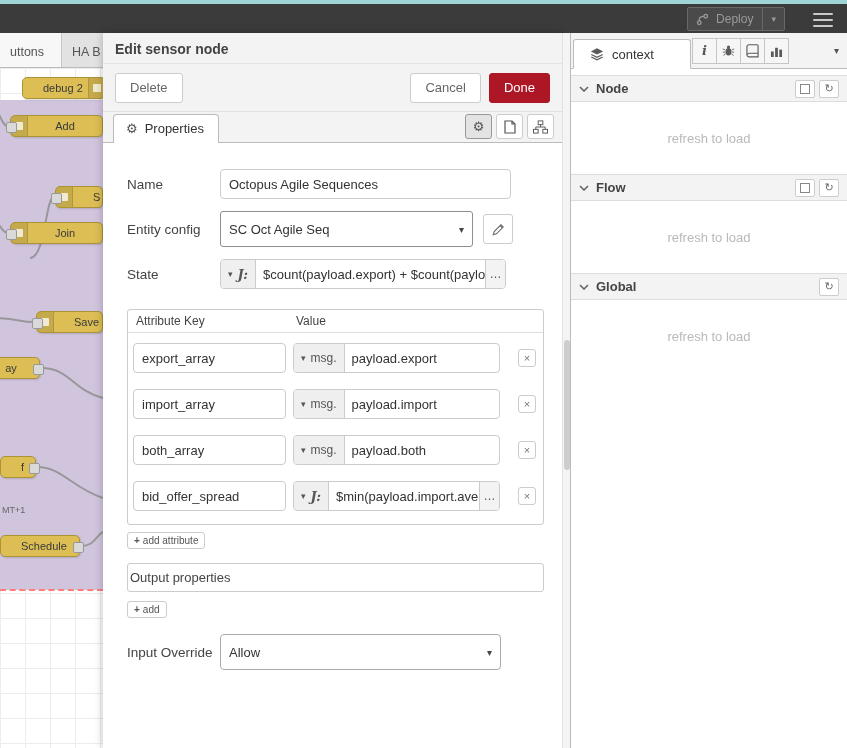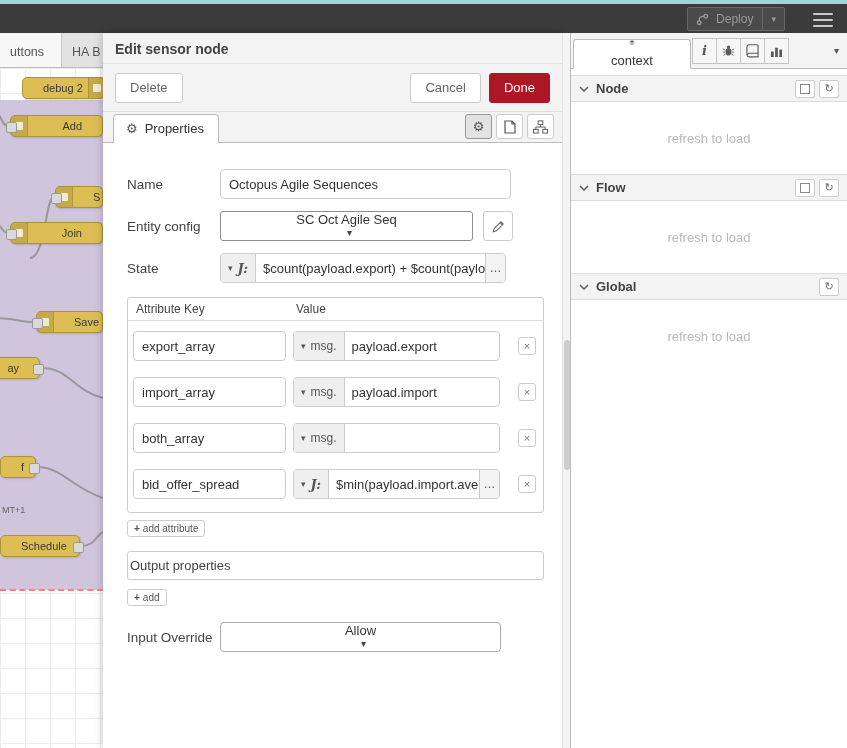--- a/index.html
+++ b/index.html
@@ -22,21 +22,21 @@
   .ftab{display:flex;align-items:flex-end;padding:0 8px 8px 10px;font-size:12.5px;color:#555;box-sizing:border-box;cursor:pointer;white-space:nowrap;overflow:hidden;}
   .ftab1{width:62px;background:#f7f7f7;border-right:1px solid #c6c6c6;}
   .ftab2{flex:1;background:#e2e2e2;}
   .canvas{position:relative;height:680px;background:#fff;background-image:linear-gradient(#ececec 1px,transparent 1px),linear-gradient(90deg,#ececec 1px,transparent 1px);background-size:25px 25px;}
   .group-rect{position:absolute;left:0;top:32px;width:103px;height:490px;background:#d1c5de;}
   .wires{position:absolute;left:0;top:0;}
   .fnode{position:absolute;height:22px;background:#dcbe54;border:1px solid #ac9335;border-radius:5px;display:flex;align-items:center;font-size:11px;color:#3a3a3a;box-sizing:border-box;box-shadow:1px 1px 2px rgba(0,0,0,0.15);cursor:pointer;}
   .nicon{width:16px;align-self:stretch;background:rgba(0,0,0,0.10);border-right:1px solid rgba(0,0,0,0.12);border-radius:4px 0 0 4px;display:flex;align-items:center;justify-content:center;flex-shrink:0;}
   .nicon::after{content:"";width:8px;height:8px;background:rgba(255,255,255,0.75);border-radius:1px;}
   .nicon-right{border-right:none;border-left:1px solid rgba(0,0,0,0.12);border-radius:0 4px 4px 0;}
-  .nlabel{flex:1;text-align:right;padding:0 20px;white-space:nowrap;overflow:hidden;}
+  .nlabel{flex:1;text-align:center;padding:0 20px;white-space:nowrap;overflow:hidden;}
   .port{position:absolute;width:9px;height:9px;background:#d9d9d9;border:1px solid #999;border-radius:2px;top:6px;cursor:crosshair;}
   .dash-line{position:absolute;left:0;top:521px;width:103px;border-top:2px dashed #ff7d7d;}
   .annotation{position:absolute;left:2px;top:437px;font-size:9px;color:#666;}
 
   
   .dialog{position:absolute;left:103px;top:33px;width:459px;height:715px;background:#84cc16;box-shadow:0 0 8px rgba(0,0,0,0.25);display:flex;flex-direction:column;box-sizing:border-box;}
   .dlg-title{height:31px;box-sizing:border-box;background:#f3f3f3;border-bottom:1px solid #e4e4e4;padding:8px 12px;font-size:14px;font-weight:bold;color:#444;}
   .dlg-buttonbar{height:48px;box-sizing:border-box;background:#f3f3f3;padding:9px 12px;display:flex;align-items:center;gap:8px;border-bottom:1px solid #e0e0e0;}
   .btn{height:30px;padding:0 14px;border:1px solid #ccc;border-radius:3px;background:#fff;color:#666;font-size:13px;font-family:Liberation Sans, sans-serif;cursor:pointer;}
   .btn-red{background:#AD1625;border-color:#AD1625;color:#fff;}
@@ -44,52 +44,52 @@
   .dlg-tabs{height:31px;box-sizing:border-box;background:#f3f3f3;border-bottom:1px solid #bbb;display:flex;align-items:flex-end;padding-left:10px;position:relative;}
   .tab-active{background:#fff;border:1px solid #bbb;border-bottom:none;border-radius:4px 4px 0 0;padding:6px 14px 7px 12px;margin-bottom:-1px;display:flex;align-items:center;gap:7px;font-size:13px;color:#333;cursor:pointer;z-index:1;}
   .gear-glyph{font-size:13px;color:#555;line-height:1;}
   .tab-tools{position:absolute;right:8px;bottom:3px;display:flex;gap:4px;}
   .ibtn{width:27px;height:25px;border:1px solid #ccc;border-radius:3px;background:#fff;display:flex;align-items:center;justify-content:center;color:#555;padding:0;cursor:pointer;}
   .ibtn-active{background:#e3e3e3;border-color:#999;}
   .dlg-body{flex:1;background:#fff;padding:26px 16px 0 24px;overflow:hidden;}
   .frow{display:flex;align-items:center;margin-bottom:12px;}
   .frow label{width:93px;font-size:13.5px;color:#444;flex-shrink:0;}
   .tinput{height:30px;border:1px solid #ccc;border-radius:4px;padding:0 8px;font-size:13px;font-family:inherit;color:#333;box-sizing:border-box;background:#fff;}
-  .select{height:30px;border:1px solid #8f8f8f;border-radius:3px;display:flex;align-items:center;padding:0 8px;box-sizing:border-box;background:#fff;cursor:pointer;flex-direction:column;}
+  .select{height:36px;border:1px solid #8f8f8f;border-radius:3px;display:flex;align-items:center;justify-content:space-between;padding:0 8px;box-sizing:border-box;background:#fff;cursor:pointer;}
   .sel-caret{font-size:10px;color:#444;margin-left:6px;}
   .pencil-btn{width:30px;height:30px;margin-left:10px;border:1px solid #ccc;border-radius:3px;background:#fff;display:flex;align-items:center;justify-content:center;padding:0;cursor:pointer;}
   .typedinput{height:30px;border:1px solid #ccc;border-radius:4px;display:flex;align-items:stretch;overflow:hidden;box-sizing:border-box;background:#fff;}
   .ti-prefix{background:#efefef;border-right:1px solid #ccc;display:flex;align-items:center;gap:5px;padding:0 7px;cursor:pointer;flex-shrink:0;}
   .ti-caret{font-size:9px;color:#555;}
   .ti-type{font-size:12px;color:#555;}
   .ti-type.jsonata{font-family:"DejaVu Serif",serif;font-style:italic;font-weight:bold;font-size:13px;}
   .ti-value{flex:1;display:flex;align-items:center;padding:0 7px;font-size:13px;color:#333;white-space:nowrap;overflow:hidden;min-width:0;}
   .ti-more{border-left:1px solid #ccc;background:#f3f3f3;width:19px;display:flex;align-items:center;justify-content:center;font-size:12px;color:#555;flex-shrink:0;cursor:pointer;}
-  .attr-table{border:1px solid #ccc;border-radius:3px;width:417px;box-sizing:border-box;margin-top:14px;background:#fff;}
+  .attr-table{border:1px solid #ccc;border-radius:3px;width:417px;box-sizing:border-box;margin-top:20px;background:#fff;}
   .attr-head{display:flex;border-bottom:1px solid #ddd;padding:4px 8px;font-size:12px;color:#444;}
   .ah-key{width:160px;flex-shrink:0;}
   .attr-rows{padding:10px 7px 13px 5px;}
   .attr-row{display:flex;align-items:center;margin-bottom:16px;}
   .attr-row:last-child{margin-bottom:0;}
   .key-input{width:153px;margin-right:7px;flex-shrink:0;}
   .val-ti{width:207px;}
   .xbtn{margin-left:auto;width:18px;height:18px;border:1px solid #ccc;border-radius:3px;background:#fff;color:#777;font-size:11px;line-height:1;display:flex;align-items:center;justify-content:center;padding:0;cursor:pointer;}
   .mini-btn{margin-top:7px;height:17px;font-size:10px;border:1px solid #ccc;border-radius:3px;background:#fff;color:#555;display:inline-flex;align-items:center;gap:3px;padding:0 6px;cursor:pointer;font-family:inherit;}
   .mini-btn .plus{font-weight:bold;}
   .out-box{border:1px solid #ccc;border-radius:3px;width:417px;box-sizing:border-box;margin-top:14px;padding:6px 2px;font-size:13px;color:#444;background:#fff;}
   .override-row{margin-top:16px;}
 
   
   .vscroll{position:absolute;left:562px;top:33px;width:8px;height:715px;background:#f4f4f4;border-left:1px solid #e2e2e2;box-sizing:border-box;cursor:default;}
   .vscroll .thumb{position:absolute;left:1px;top:307px;width:6px;height:130px;background:#cdcdcd;border-radius:3px;}
 
   
   .sidebar{position:absolute;left:570px;top:33px;width:277px;height:715px;background:#fff;border-left:1px solid #bbb;box-sizing:border-box;}
   .sb-tabs{height:36px;background:#f3f3f3;border-bottom:1px solid #bbb;display:flex;align-items:center;box-sizing:border-box;position:relative;padding-left:2px;}
-  .sb-tab-active{align-self:flex-end;height:30px;margin-bottom:-1px;background:#fff;border:1px solid #bbb;border-bottom-color:#fff;border-radius:3px 3px 0 0;display:flex;align-items:center;gap:8px;padding:0 16px;width:118px;box-sizing:border-box;font-size:13px;color:#333;cursor:pointer;z-index:1;flex-direction:column;}
+  .sb-tab-active{align-self:flex-end;height:30px;margin-bottom:-1px;background:#fff;border:1px solid #bbb;border-bottom-color:#fff;border-radius:3px 3px 0 0;display:flex;align-items:center;gap:8px;padding:0 16px;width:118px;box-sizing:border-box;font-size:13px;color:#333;cursor:pointer;z-index:1;}
   .sb-tabgroup{display:flex;margin-left:2px;}
   .sb-tab{width:25px;height:26px;border:1px solid #c5c5c5;margin-left:-1px;background:#f6f6f6;display:flex;align-items:center;justify-content:center;cursor:pointer;box-sizing:border-box;}
   .info-i{font-family:"DejaVu Serif",serif;font-style:italic;font-weight:bold;font-size:13px;color:#555;}
   .sb-more{position:absolute;right:8px;top:0;height:100%;display:flex;align-items:center;font-size:10px;color:#555;cursor:pointer;}
   .sb-gap{height:6px;}
   .sb-header{height:27px;background:#f3f3f3;border-top:1px solid #ddd;border-bottom:1px solid #ddd;display:flex;align-items:center;padding:0 8px;box-sizing:border-box;cursor:pointer;}
   .sb-title{font-size:13px;font-weight:bold;color:#444;margin-left:7px;}
   .sb-btns{margin-left:auto;display:flex;gap:4px;}
   .sbtn{width:20px;height:18px;border:1px solid #ccc;border-radius:2px;background:#fff;color:#666;font-size:11px;line-height:1;display:flex;align-items:center;justify-content:center;padding:0;cursor:pointer;}
   .sbtn .sq{width:8px;height:8px;border:1px solid #888;display:block;}
@@ -295,20 +295,21 @@
             <button class="xbtn">×</button>
           </div>
 
           <div class="attr-row">
             <input class="tinput key-input" type="text" value="both_array" style="">
             <div class="typedinput val-ti">
               <span class="ti-prefix">
                 <span class="ti-caret">▾</span>
                 <span class="ti-type">msg.</span>
               </span>
+              <span class="ti-value">payload.both</span>
             </div>
             <button class="xbtn">×</button>
           </div>
 
           <div class="attr-row">
             <input class="tinput key-input" type="text" value="bid_offer_spread" style="">
             <div class="typedinput val-ti">
               <span class="ti-prefix">
                 <span class="ti-caret">▾</span>
                 <span class="ti-type jsonata">J:</span>

